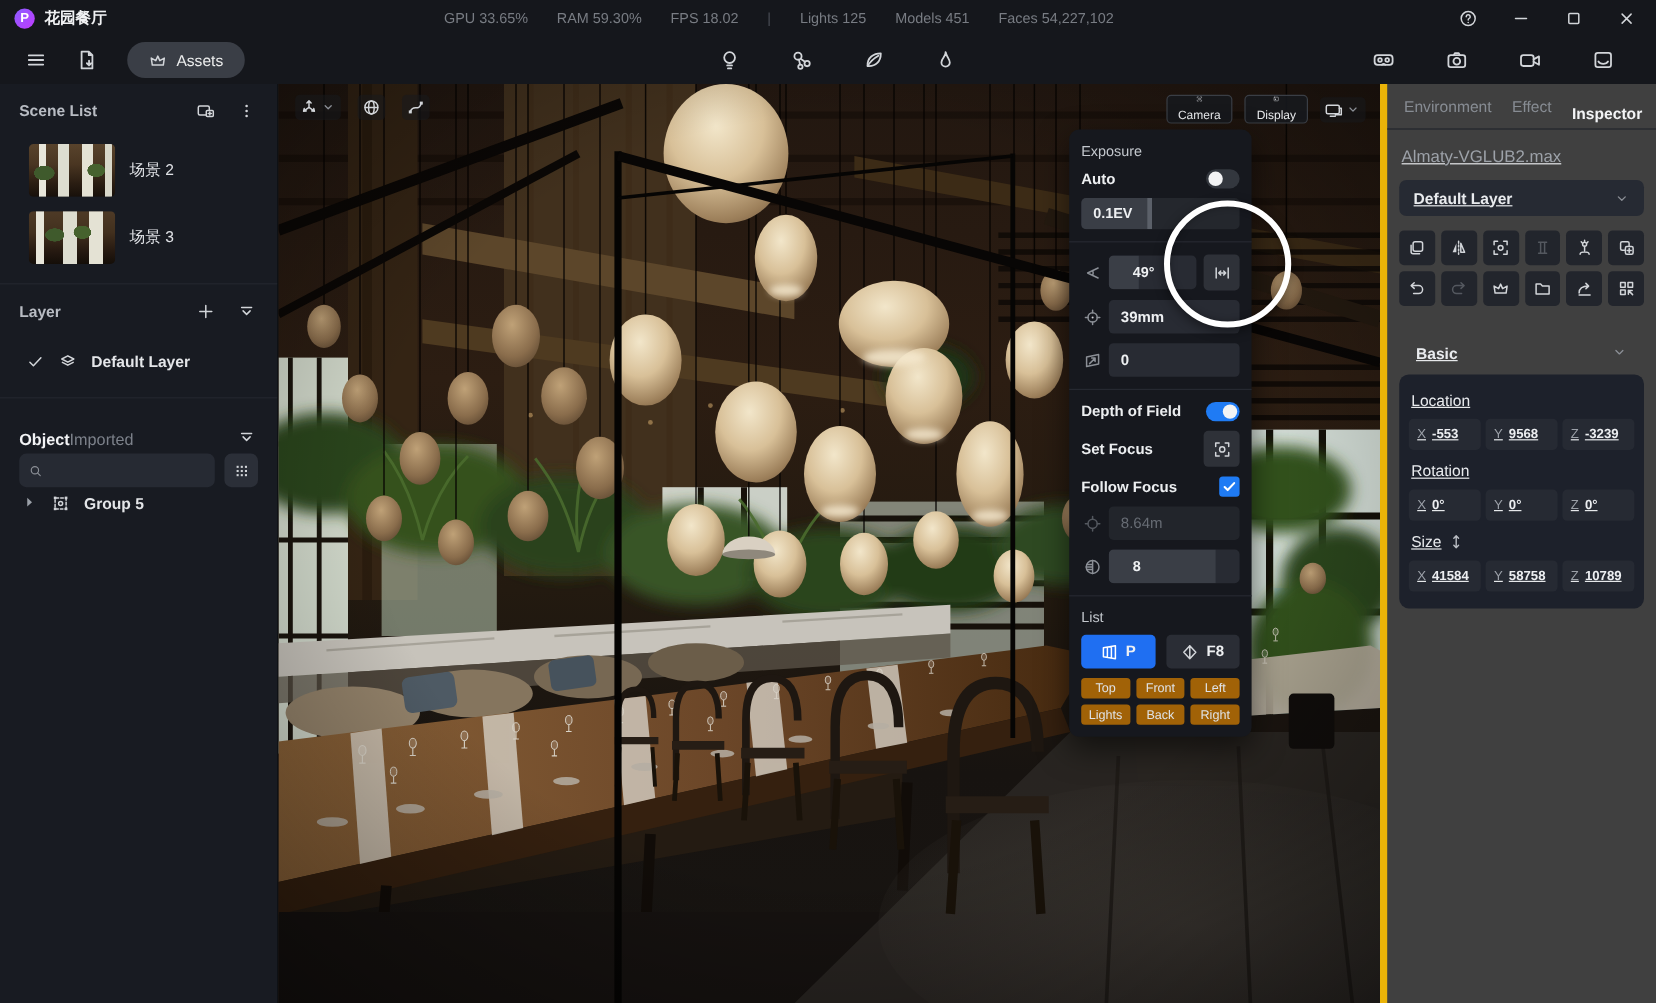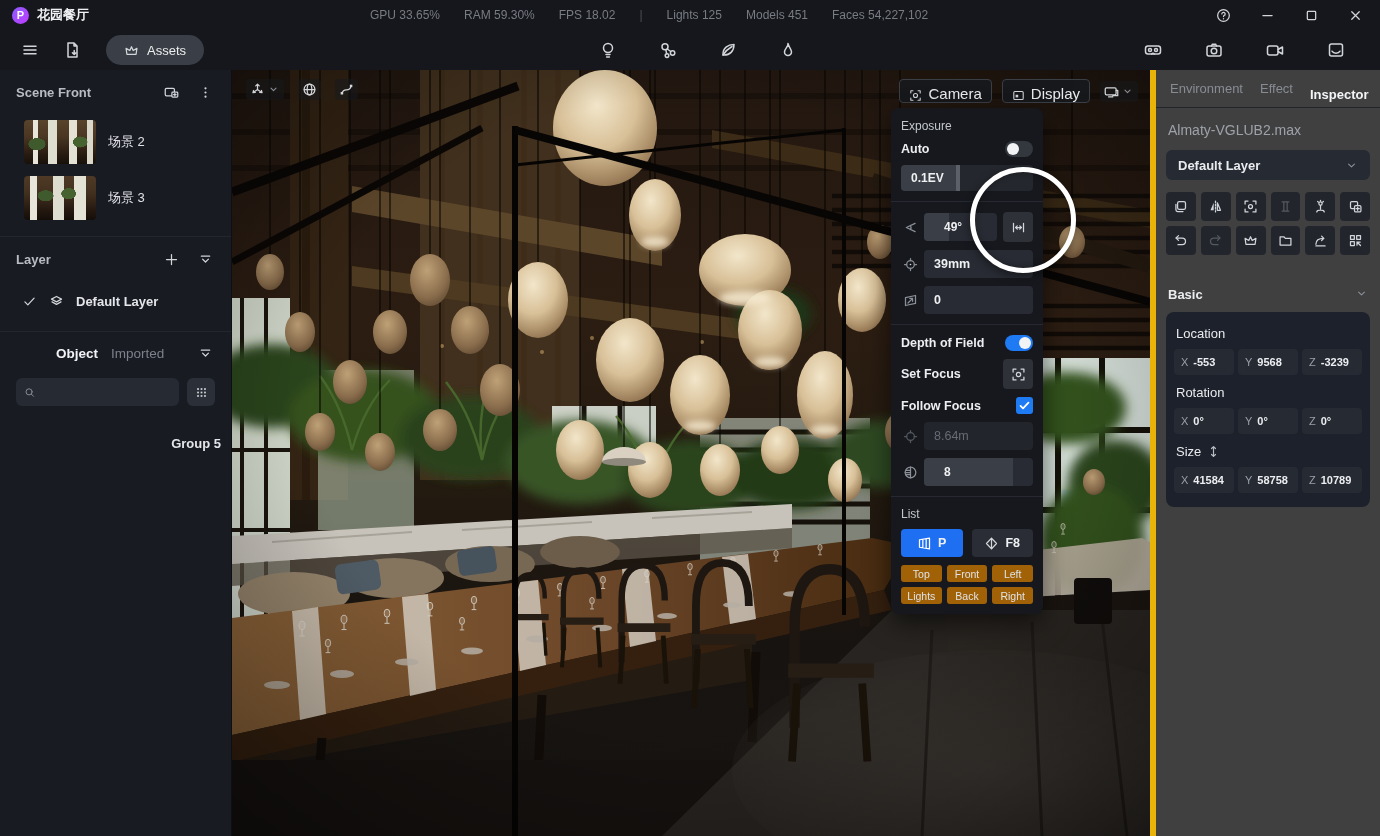--- a/index.html
+++ b/index.html
@@ -50,38 +50,38 @@
   .thumb.t2 {
     background:
       radial-gradient(13px 9px at 30% 45%, #3f5a2c 0 60%, transparent 62%),
       radial-gradient(12px 9px at 62% 40%, #46622e 0 60%, transparent 62%),
       linear-gradient(90deg, transparent 0 8%, #e8e6da 8% 18%, transparent 18% 40%, #ddddd0 40% 56%, transparent 56% 70%, #e4e2d4 70% 86%, transparent 86%),
       linear-gradient(#4e3a26 0%, #42301e 40%, #241810 78%, #140e08 100%); }
   .scene-label { font-size:13px; color:#dfe1e5; }
   .divider { height:1px; background:#23262e; margin-top:10px; }
   .row-item { height:40px; display:flex; align-items:center; padding:0 16px 0 22px; gap:12px; cursor:pointer; }
   .row-label { font-size:13px; font-weight:bold; color:#e4e6e9; }
-  .obj-tabs { height:42px; display:flex; align-items:center; padding:0 16px; gap:13px;margin-left:40px; }
+  .obj-tabs { height:42px; display:flex; align-items:flex-end; padding:0 16px; gap:0; }
   .obj-tab { font-size:13.5px; cursor:pointer; }
   .obj-tab.active { color:#f2f3f5; font-weight:bold; }
   .obj-tab.idle { color:#7c818a; }
   .search-row { display:flex; gap:8px; padding:4px 16px 6px; align-items:center; }
   .search-box { flex:1; height:28px; background:#262a33; border-radius:6px; display:flex; align-items:center; padding:0 8px; gap:6px; }
   .search-box input { background:transparent; border:none; outline:none; color:#dfe1e5; font-size:12px; width:100%; font-family:inherit; }
   .grid-btn { width:28px; height:28px; background:#2b2f38; border-radius:6px; display:flex; align-items:center; justify-content:center; cursor:pointer; }
-  .tree-row { height:34px; display:flex; align-items:flex-end; padding:0 10px 0 18px; gap:12px; cursor:pointer;flex-direction:column; }
+  .tree-row { height:34px; display:flex; align-items:flex-start; padding:0 10px 0 18px; gap:12px; cursor:pointer; }
   .tree-label { font-size:13px; font-weight:bold; color:#e4e6e9; }
 
   
   .viewport { position:relative; width:918px; flex:0 0 918px; overflow:hidden; background:#1c1410; }
   .scene-svg { position:absolute; inset:0; display:block; }
   .vp-tl { position:absolute; left:14px; top:9px; display:flex; align-items:center; gap:14px; z-index:2; }
   .vp-tr { position:absolute; right:12px; top:9px; display:flex; align-items:center; gap:10px; z-index:2; }
   .vp-btn { height:24px; padding:0 9px; border-radius:4px; background:rgba(23,25,30,.88); border:1px solid #3a3e45;
-    display:flex; align-items:flex-end; gap:6px; font-size:15px; color:#e8eaec; cursor:pointer; }
+    display:flex; align-items:center; gap:6px; font-size:10px; color:#e8eaec; cursor:pointer;flex-direction:column; }
   .vp-iconbtn { display:flex; align-items:center; gap:2px; cursor:pointer; background:rgba(23,25,30,.55); border-radius:4px; padding:3px 4px; }
 
   
   .cam-panel { position:absolute; left:659px; top:38px; width:152px; z-index:3; background:#16181e; border-radius:8px;
     padding:9px 10px 10px; box-shadow:0 10px 26px rgba(0,0,0,.55); }
   .cp-title { font-size:12px; color:#c3c7cd; margin:2px 0 8px; }
   .cp-row { display:flex; align-items:center; margin-bottom:8px; }
   .cp-label { flex:1; font-size:12.5px; font-weight:bold; color:#eceef0; }
   .toggle { width:28px; height:16px; border-radius:8px; background:#33373e; position:relative; cursor:pointer; flex:0 0 28px; }
   .toggle .knob { position:absolute; top:2px; left:2px; width:12px; height:12px; border-radius:50%; background:#f2f3f4; }
@@ -109,27 +109,27 @@
 
   .cursor-ring { position:absolute; left:738px; top:97px; width:106px; height:106px; border-radius:50%;
     border:5px solid #ffffff; z-index:4; pointer-events:none;
     box-shadow:0 3px 10px rgba(0,0,0,.45), inset 0 0 6px rgba(0,0,0,.3); }
 
   
   .right { width:230px; flex:0 0 230px; background:#404040; border-left:6px solid #eab308; display:flex; flex-direction:column; }
   .insp-tabs { height:38px; display:flex; align-items:center; gap:17px; padding:0 14px; border-bottom:1px solid #22252c; }
   .insp-tab { font-size:13px; cursor:pointer; color:#878c93; }
   .insp-tab.active { color:#f3f4f6; font-weight:bold;margin-top:12px; }
-  .right-body { padding:12px 10px; }
+  .right-body { padding:12px 10px;text-decoration:underline; }
   .obj-name { font-size:14px; color:#9da2a9; margin:2px 2px 12px; }
   .layer-select { height:30px; background:#262a33; border-radius:6px; display:flex; align-items:center; padding:0 12px; cursor:pointer; }
   .layer-select .val { flex:1; font-size:13px; font-weight:bold; color:#e9ebee; }
   .tool-grid { display:grid; grid-template-columns:repeat(6,1fr); gap:5px; margin-top:12px; }
   .tool-btn { height:29px; background:#22252c; border-radius:4px; display:flex; align-items:center; justify-content:center; cursor:pointer; }
-  .basic-head { display:flex; margin:32px 2px 10px; }
+  .basic-head { display:flex; margin:32px 14px 10px; }
   .basic-title { flex:1; font-size:13px; font-weight:bold; color:#e9ebee; }
   .basic-card { background:#1d212b; border-radius:8px; padding:10px 8px 12px; }
   .vec-label { font-size:13px; color:#e9ebee; margin:4px 2px 8px; display:flex; align-items:center; gap:8px; }
   .vec-row { display:flex; gap:4px; margin-bottom:10px; }
   .vec-field { width:64px; height:26px; background:#262a33; border-radius:4px; display:flex; align-items:center; gap:5px; padding:0 7px; cursor:text; }
   .vec-axis { font-size:11px; color:#9ba0a8; }
   .vec-val { font-size:11px; font-weight:bold; color:#eceef1; white-space:nowrap; }
 </style>
 </head>
 <body>
@@ -247,21 +247,21 @@
             <path d="M5,10.2c1.6,2.6 6.4,2.6 8,0"></path>
           </svg>
       </div>
     </div>
   </div>
 
   <div class="main">
 
     <aside class="left">
       <div class="sec-head">
-        <span class="sec-title">Scene Front</span>
+        <span class="sec-title">Scene List</span>
         <span class="sec-ic">
           <svg class="ic sm" viewBox="0 0 18 18">
               <rect x="1.5" y="4" width="11" height="9" rx="1.5"></rect>
               <rect x="9.5" y="8.5" width="7" height="6" rx="1" fill="#181b22"></rect>
               <path d="M13,9.9v3.2M11.4,11.5h3.2"></path>
             </svg>
         </span>
         <span class="sec-ic">
           <svg class="ic sm" viewBox="0 0 18 18">
               <circle class="fl" cx="9" cy="4" r="1.3"></circle>

